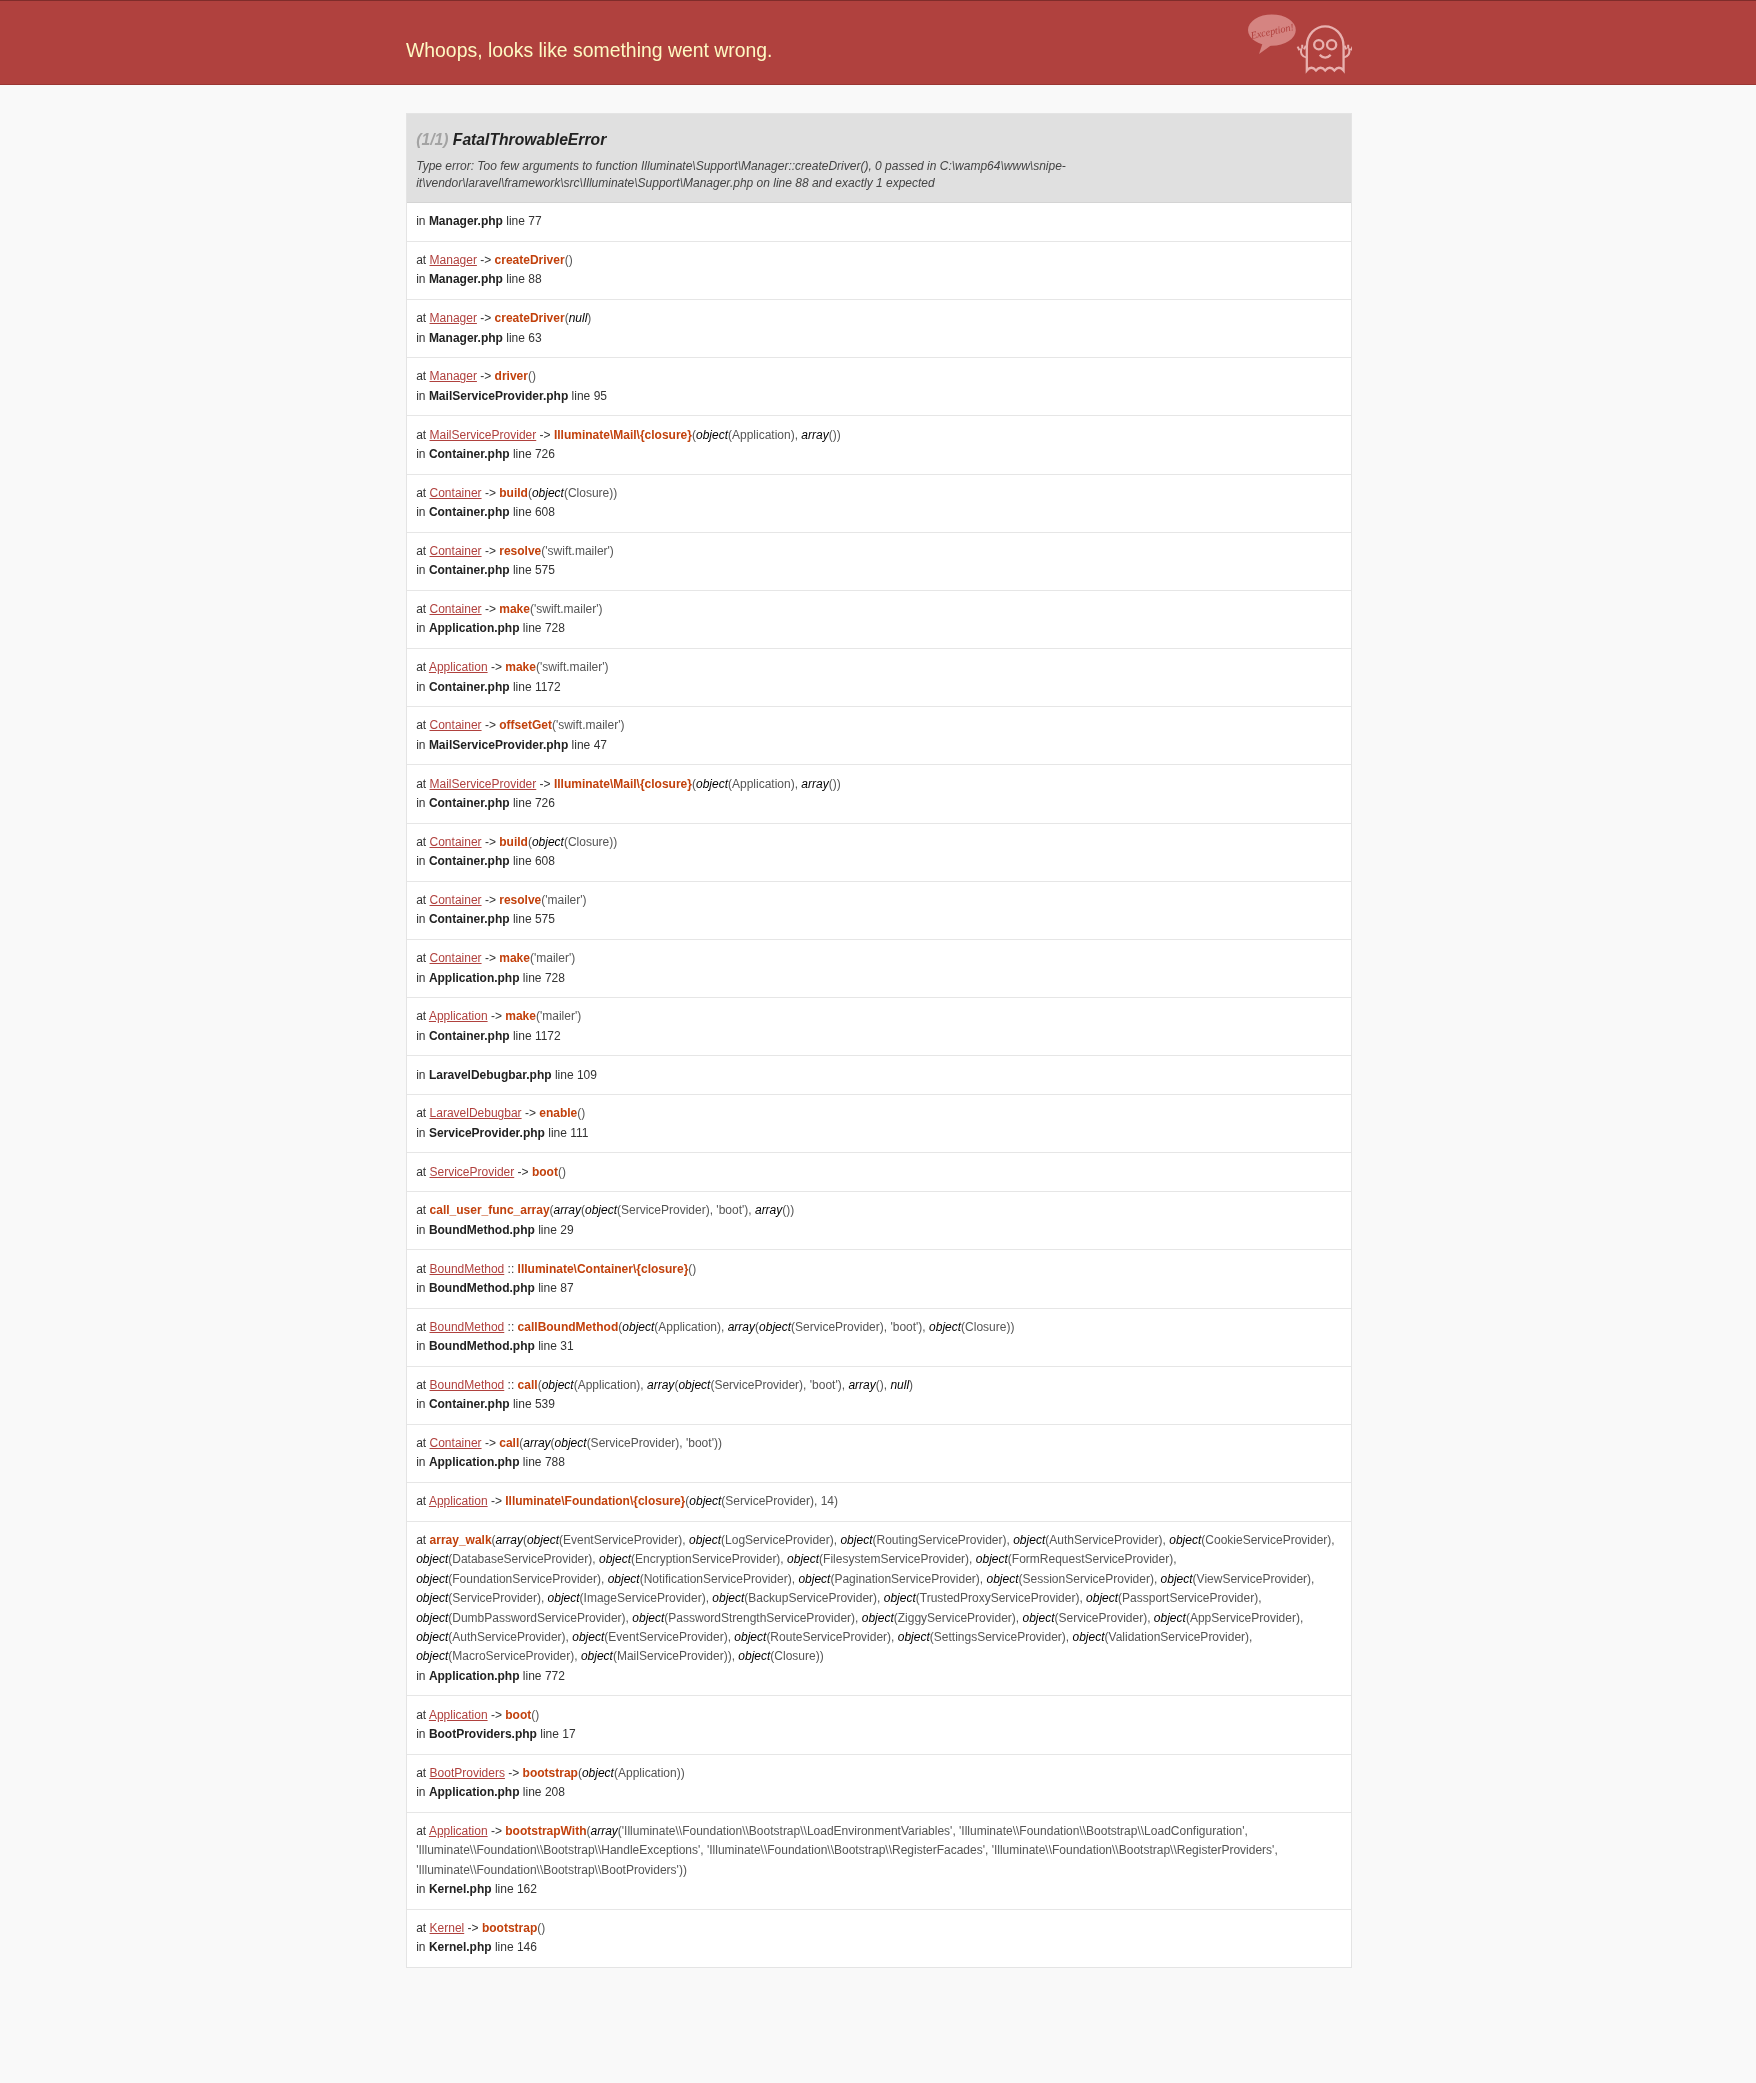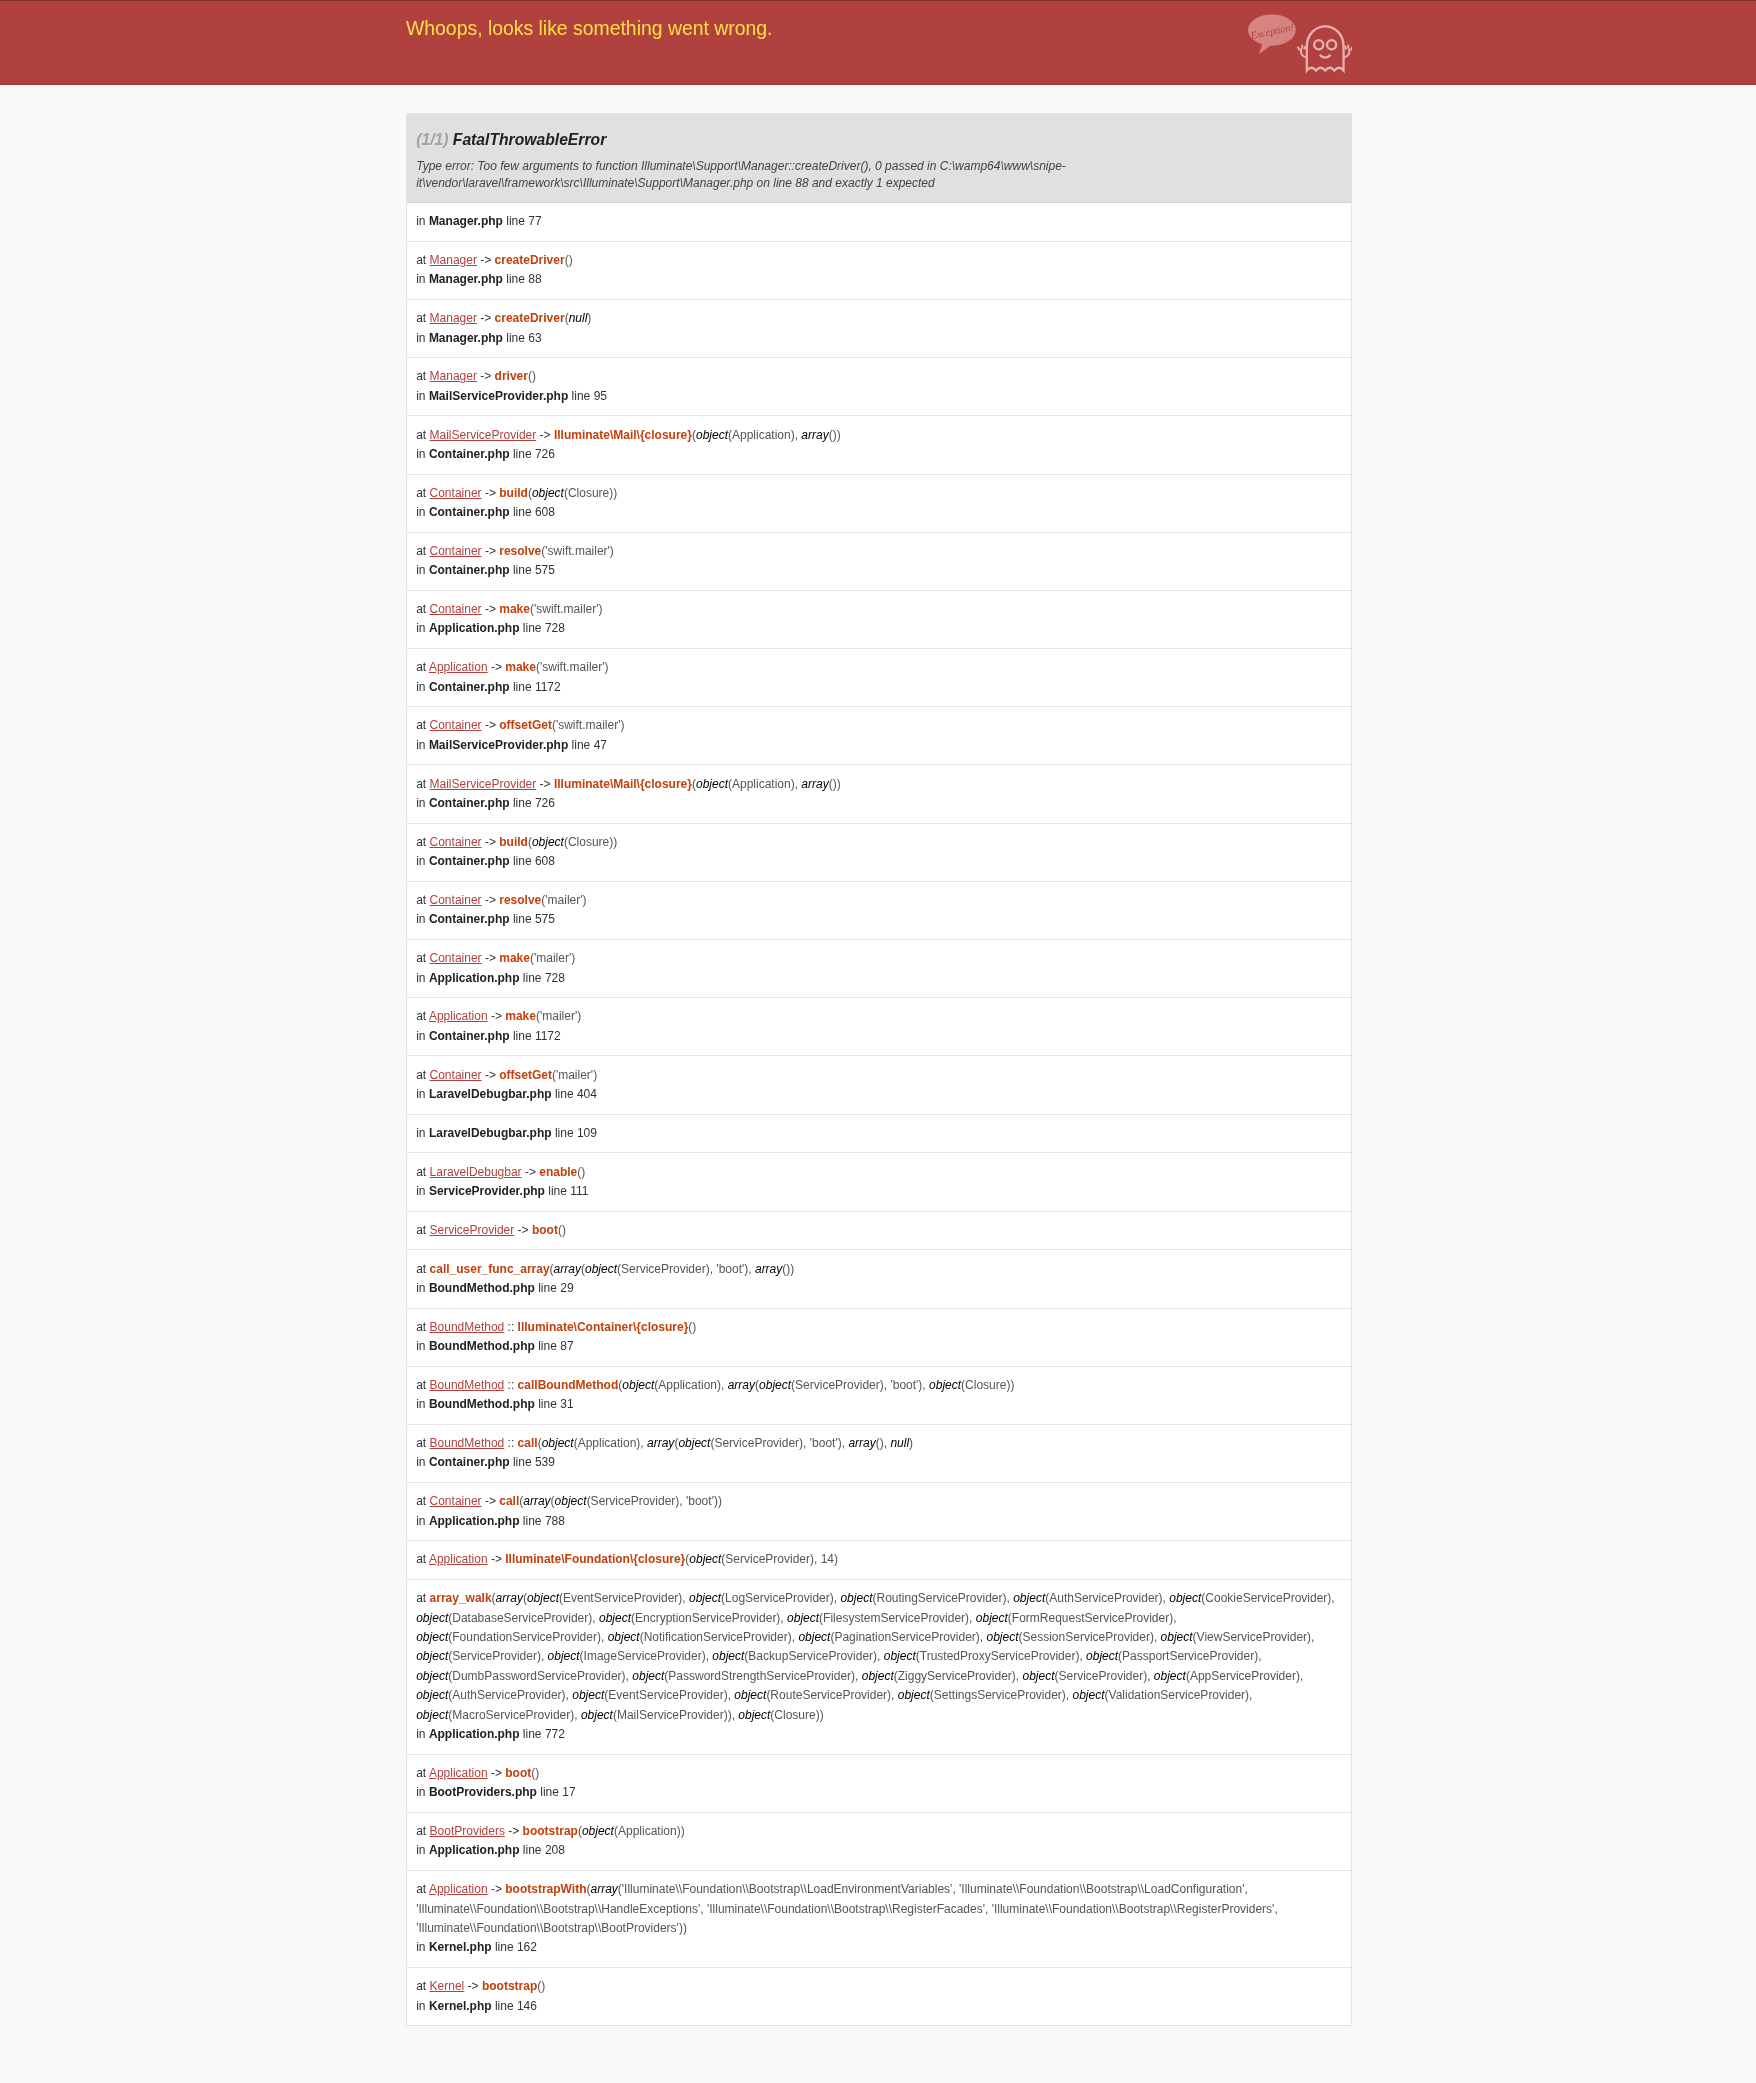--- a/index.html
+++ b/index.html
@@ -14,22 +14,22 @@
     height:83px;
     background:#b0413e;
     border-top:0.9px solid #7f2c2a;
     border-bottom:0.9px solid #9a3633;
     position:relative;
   }
   .header-inner {
     position:absolute; left:406px; top:0; width:946px; height:83px;
   }
   .header-title {
-    position:absolute; left:0; top:16px;
-    color:#fde047; font-size:19.4px; font-weight:normal;text-align:center;
+    position:absolute; left:0; top:38px;
+    color:#fef9c3; font-size:19.4px; font-weight:normal;text-align:center;
   }
   .ghost {
     position:absolute; right:0; top:7.4px; width:106px; height:68px;
   }
   .panel {
     position:absolute; left:406px; top:113px; width:944px;
     border:0.9px solid #e4e4e4;
     background:#fff;
   }
   .exc-head {
@@ -140,24 +140,20 @@
       </li>
       <li class="frame">
         <div>at <span class="cls">Container</span><span class="op"> -&gt; </span><span class="fn">make</span><span class="args">('mailer')</span></div>
         <div>in <span class="file">Application.php</span> line <span>728</span></div>
       </li>
       <li class="frame">
         <div>at <span class="cls">Application</span><span class="op"> -&gt; </span><span class="fn">make</span><span class="args">('mailer')</span></div>
         <div>in <span class="file">Container.php</span> line <span>1172</span></div>
       </li>
       <li class="frame">
-        <div>at <span class="cls">Container</span><span class="op"> -&gt; </span><span class="fn">offsetGet</span><span class="args">('mailer')</span></div>
-        <div>in <span class="file">LaravelDebugbar.php</span> line <span>404</span></div>
-      </li>
-      <li class="frame">
         <div>in <span class="file">LaravelDebugbar.php</span> line <span>109</span></div>
       </li>
       <li class="frame">
         <div>at <span class="cls">LaravelDebugbar</span><span class="op"> -&gt; </span><span class="fn">enable</span><span class="args">()</span></div>
         <div>in <span class="file">ServiceProvider.php</span> line <span>111</span></div>
       </li>
       <li class="frame">
         <div>at <span class="cls">ServiceProvider</span><span class="op"> -&gt; </span><span class="fn">boot</span><span class="args">()</span></div>
       </li>
       <li class="frame">

